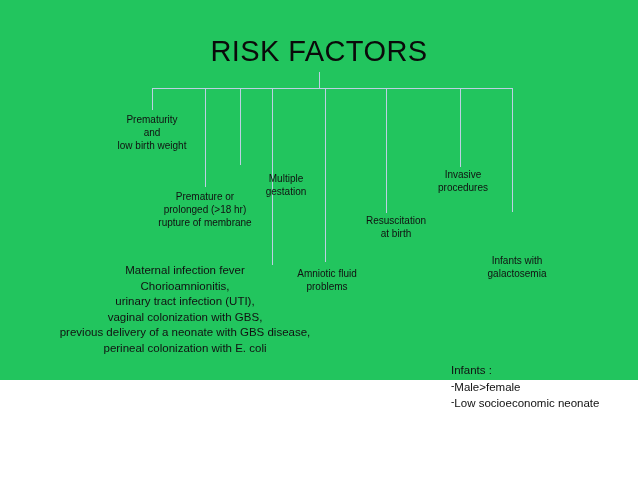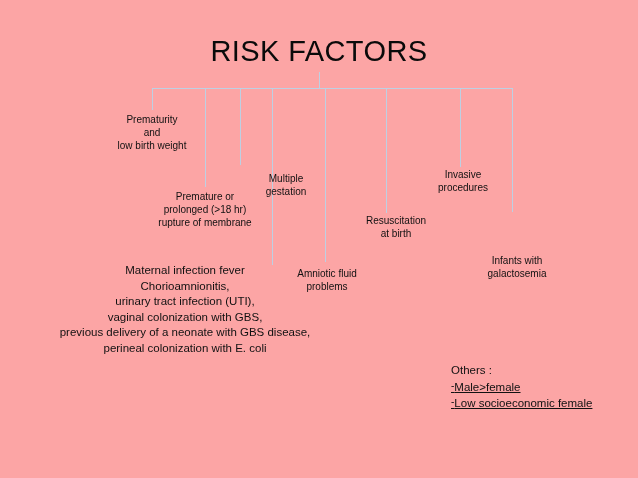--- a/index.html
+++ b/index.html
@@ -10,22 +10,22 @@
     width: 638px;
     height: 478px;
     background: #ffffff;
     font-family: "Liberation Sans", sans-serif;
     color: #0d0d0d;
     overflow: hidden;
   }
   #slide {
     position: relative;
     width: 638px;
-    height: 478px;
-    background: #fca5a5;
+    height: 380px;
+    background: #22c55e;
   }
 
   
   #page-title {
     position: absolute;
     left: 0;
     top: 36px;
     width: 638px;
     text-align: center;
     font-size: 29px;
@@ -77,21 +77,20 @@
     left: 451px;
     top: 362px;
     width: 180px;
     text-align: left;
     font-size: 11.5px;
     line-height: 1.45;
     color: #111111;
   }
   #others-block .bullet-row {
     white-space: nowrap;
-    text-decoration: underline;
   }
   #others-block .dash {
     vertical-align: 2px;
     font-size: 10px;
     margin-right: 0px;
   }
 </style>
 </head>
 <body>
 
@@ -138,18 +137,18 @@
   <div id="maternal-block">
     <div>Maternal infection fever</div>
     <div>Chorioamnionitis,</div>
     <div>urinary tract infection (UTI),</div>
     <div>vaginal colonization with GBS,</div>
     <div>previous delivery of a neonate with GBS disease,</div>
     <div><span>perineal colonization with </span><span class="ital">E. coli</span></div>
   </div>
 
   <div id="others-block">
-    <div>Others :</div>
+    <div>Infants :</div>
     <div class="bullet-row"><span class="dash">-</span><span>Male&gt;female</span></div>
-    <div class="bullet-row"><span class="dash">-</span><span>Low socioeconomic female</span></div>
+    <div class="bullet-row"><span class="dash">-</span><span>Low socioeconomic neonate</span></div>
   </div>
 
 </div>
 
 </body></html>

